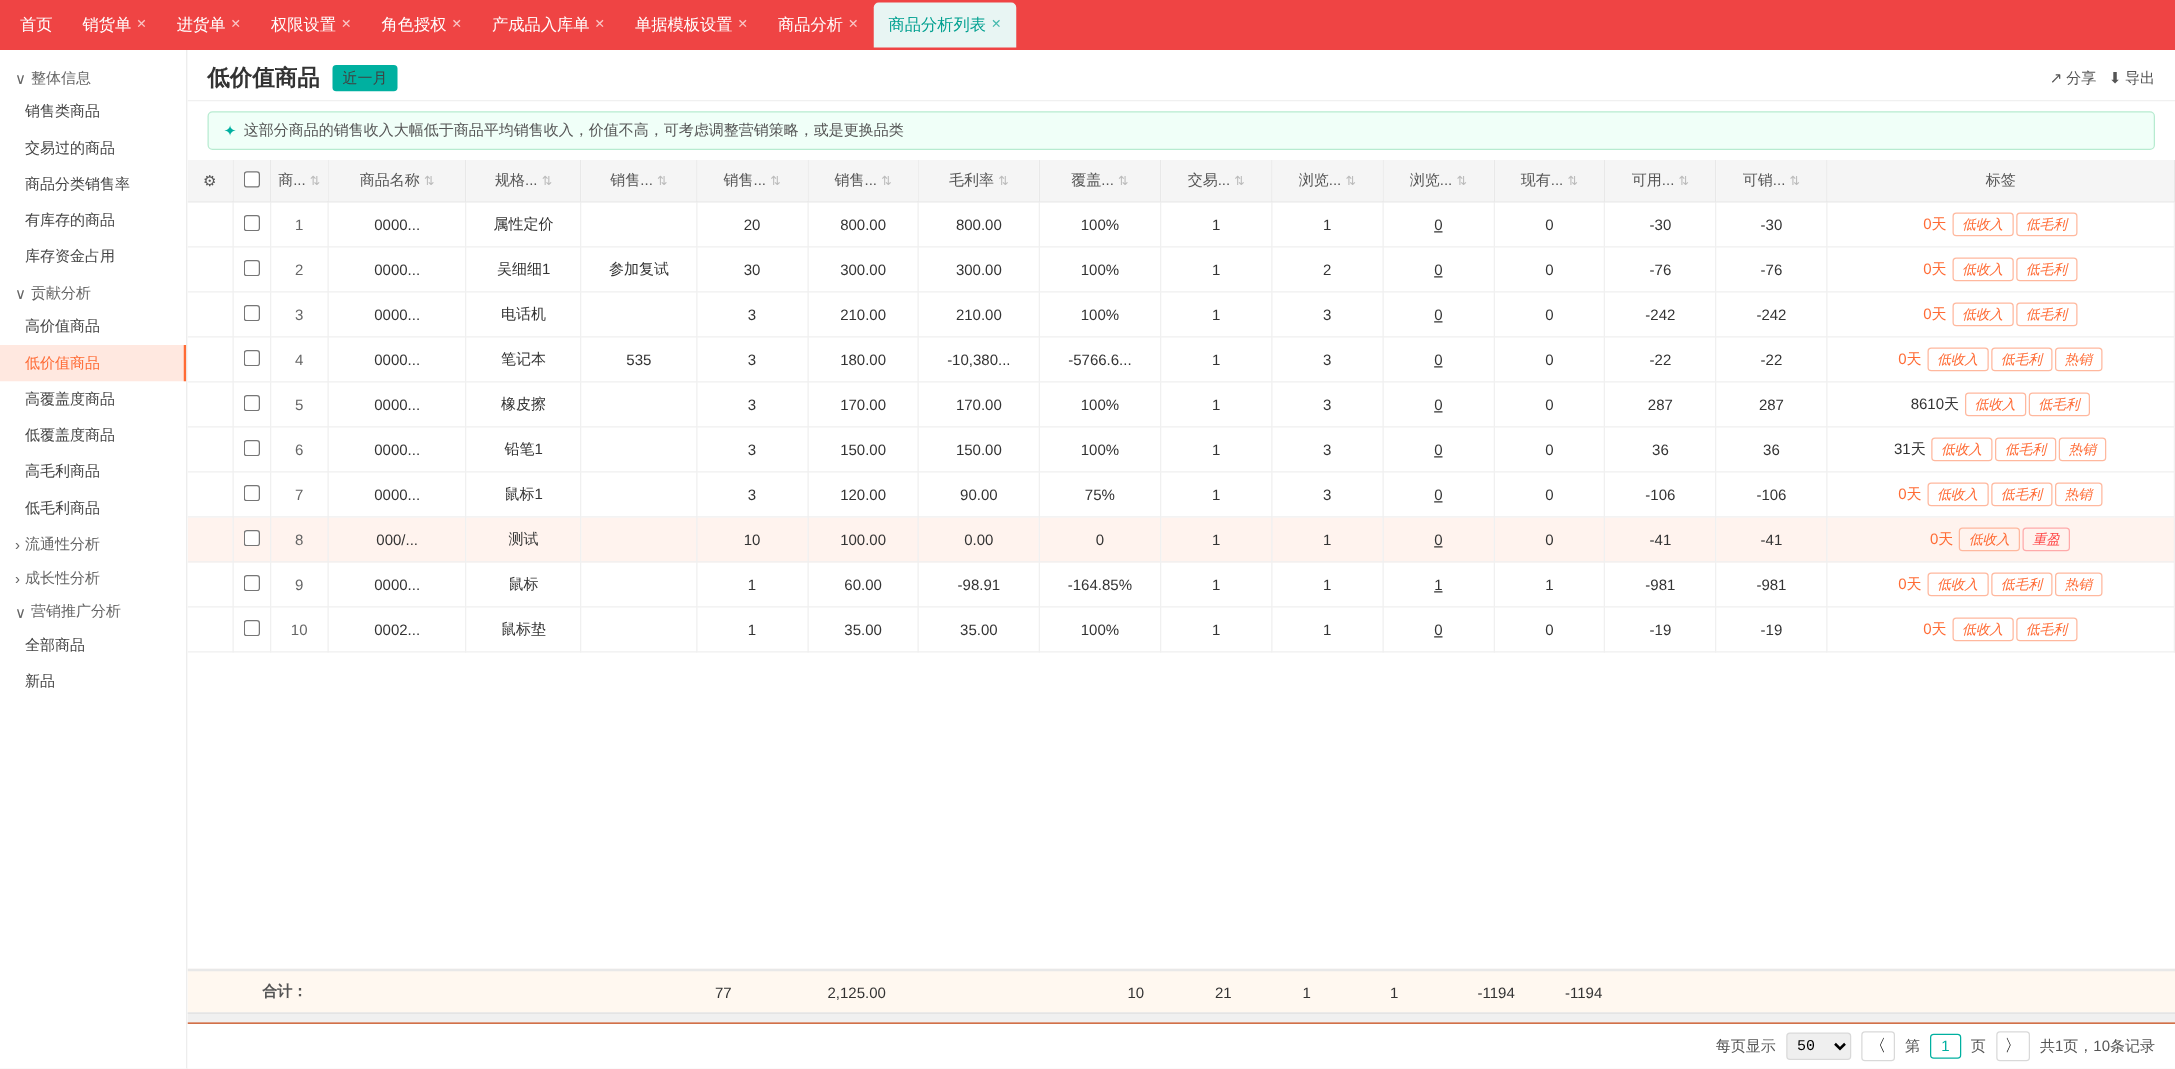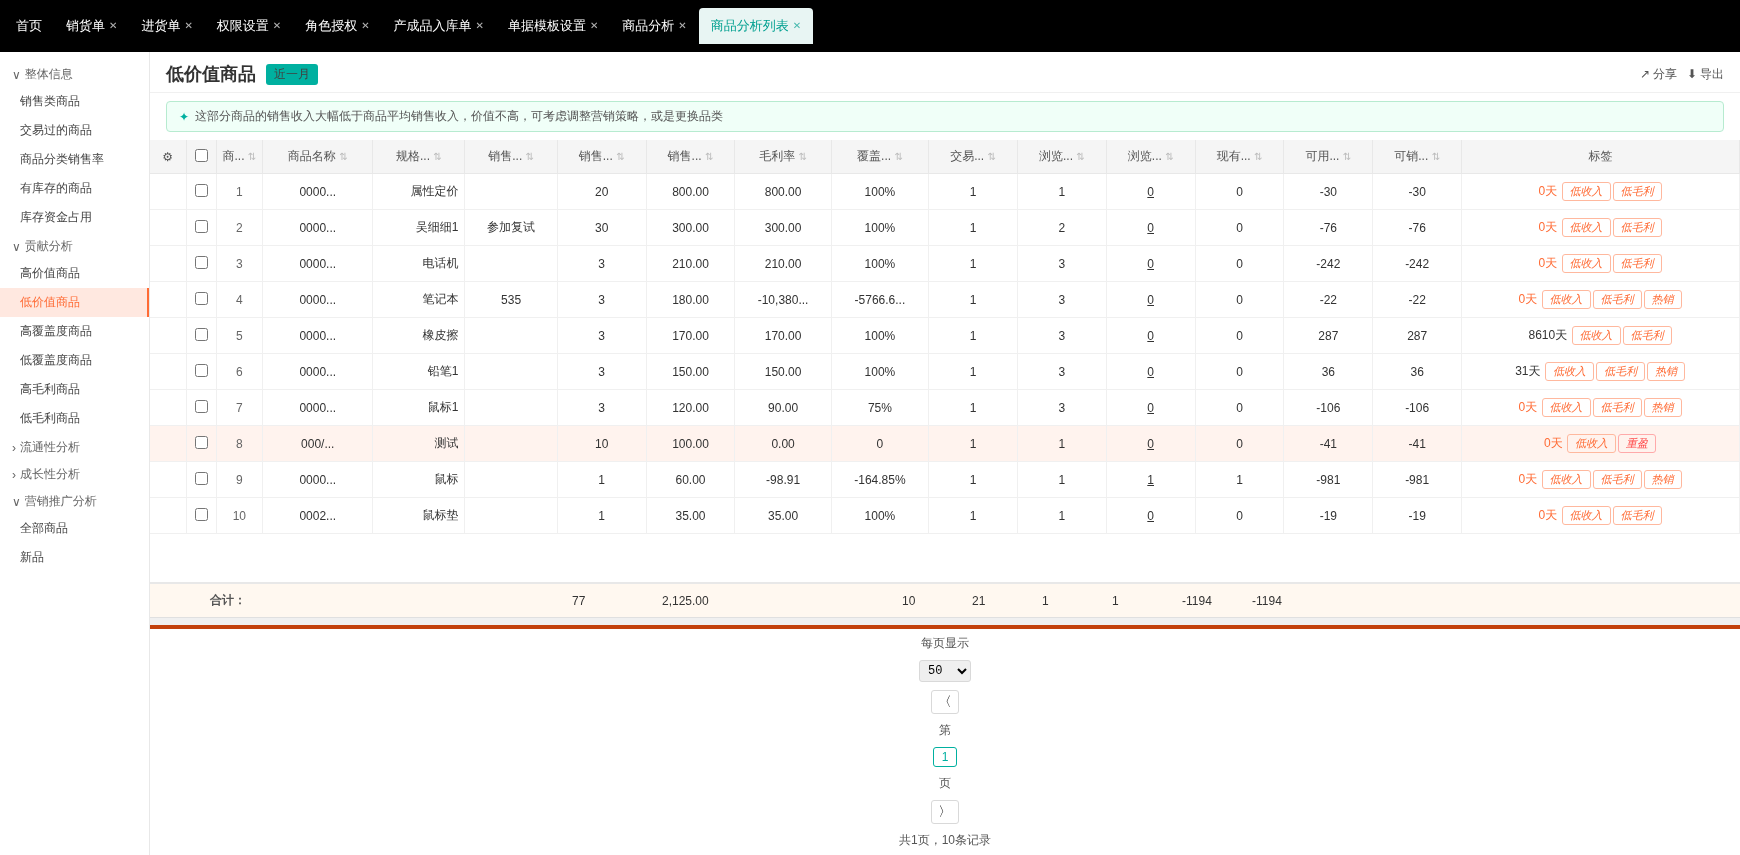--- a/index.html
+++ b/index.html
@@ -1,19 +1,19 @@
 <!DOCTYPE html>
 <html><head>
   <meta charset="utf-8">
   <style>
     * { box-sizing: border-box; margin: 0; padding: 0; }
     body { font-family: 'Microsoft YaHei', Arial, sans-serif; font-size: 12px; background: #f5f5f5; color: #333; overflow: hidden; height: 855px; display: flex; flex-direction: column; }
 
     
-    .top-nav { background: #000000; display: flex; align-items: center; height: 52px; padding: 0 4px; flex-shrink: 0; }
+    .top-nav { background: #ef4444; display: flex; align-items: center; height: 40px; padding: 0 4px; flex-shrink: 0; }
     .top-nav .nav-item { color: #fff; padding: 0 12px; height: 36px; line-height: 36px; cursor: pointer; font-size: 13px; white-space: nowrap; display: flex; align-items: center; gap: 4px; }
     .top-nav .nav-item.active { background: #e8f5f3; color: #00a090; border-radius: 4px 4px 0 0; }
     .top-nav .nav-item .close-x { font-size: 10px; opacity: 0.7; cursor: pointer; }
 
     
     .main-layout { display: flex; flex: 1; overflow: hidden; }
 
     
     .sidebar { width: 150px; background: #fff; border-right: 1px solid #e8e8e8; overflow-y: auto; flex-shrink: 0; padding: 8px 0; }
     .sidebar-group-title { color: #666; padding: 6px 12px 4px; font-size: 12px; display: flex; align-items: center; gap: 4px; cursor: pointer; }
@@ -37,34 +37,34 @@
     .notice-bar { background: #f0fff8; border: 1px solid #b7ebd0; margin: 8px 16px; padding: 6px 12px; border-radius: 4px; color: #555; font-size: 12px; display: flex; align-items: center; gap: 6px; flex-shrink: 0; }
     .notice-icon { color: #00b0a0; }
 
     
     .table-wrapper { flex: 1; overflow: auto; padding: 0 0 0 0; }
     table { width: 100%; border-collapse: collapse; font-size: 12px; }
     thead tr th { background: #f5f5f5; border-bottom: 1px solid #e8e8e8; border-right: 1px solid #e8e8e8; padding: 8px 6px; text-align: center; white-space: nowrap; position: sticky; top: 0; z-index: 10; color: #555; font-weight: normal; }
     thead tr th .sort-icon { color: #bbb; font-size: 10px; }
     tbody tr td { border-bottom: 1px solid #f0f0f0; border-right: 1px solid #f0f0f0; padding: 7px 6px; text-align: center; white-space: nowrap; }
     tbody tr.highlighted { background: #fff3ee; }
-    tbody tr td.left-align { text-align: right; }
+    tbody tr td.left-align { text-align: center; }
     .tag { display: inline-block; padding: 1px 7px; border-radius: 3px; font-size: 11px; margin: 1px; font-style: italic; }
     .tag-orange { color: #ff6b35; border: 1px solid #ffb89e; }
     .tag-red { color: #ff4444; border: 1px solid #ffaaaa; }
     .underline { text-decoration: underline; cursor: pointer; }
     .days-orange { color: #ff6b35; }
     .days-normal { color: #333; }
 
     
     .table-footer { background: #fff8f0; border-top: 2px solid #e8e8e8; padding: 8px 16px; display: flex; align-items: center; flex-shrink: 0; font-size: 12px; }
     .footer-label { color: #555; font-weight: bold; width: 80px; text-align: right; margin-right: 10px; }
 
     
-    .pagination { background: #fff; border-top: 4px solid #c2410c; padding: 6px 16px; display: flex; align-items: center; justify-content: flex-end; gap: 8px; flex-shrink: 0; font-size: 12px; color: #555; flex-direction: column; }
+    .pagination { background: #fff; border-top: 1px solid #c2410c; padding: 6px 16px; display: flex; align-items: center; justify-content: flex-end; gap: 8px; flex-shrink: 0; font-size: 12px; color: #555; }
     .pagination select { border: 1px solid #d9d9d9; border-radius: 3px; padding: 2px 4px; font-size: 12px; font-family: Liberation Mono, monospace; }
     .pagination .page-btn { cursor: pointer; padding: 2px 6px; border: 1px solid #d9d9d9; border-radius: 3px; background: #fff; }
     .pagination .page-num { padding: 2px 8px; border: 1px solid #00b0a0; color: #00b0a0; border-radius: 3px; }
 
     
     .table-wrapper::-webkit-scrollbar { height: 8px; width: 8px; }
     .table-wrapper::-webkit-scrollbar-track { background: #f1f1f1; }
     .table-wrapper::-webkit-scrollbar-thumb { background: #ccc; border-radius: 4px; }
 
     .checkbox-col { width: 30px; }

